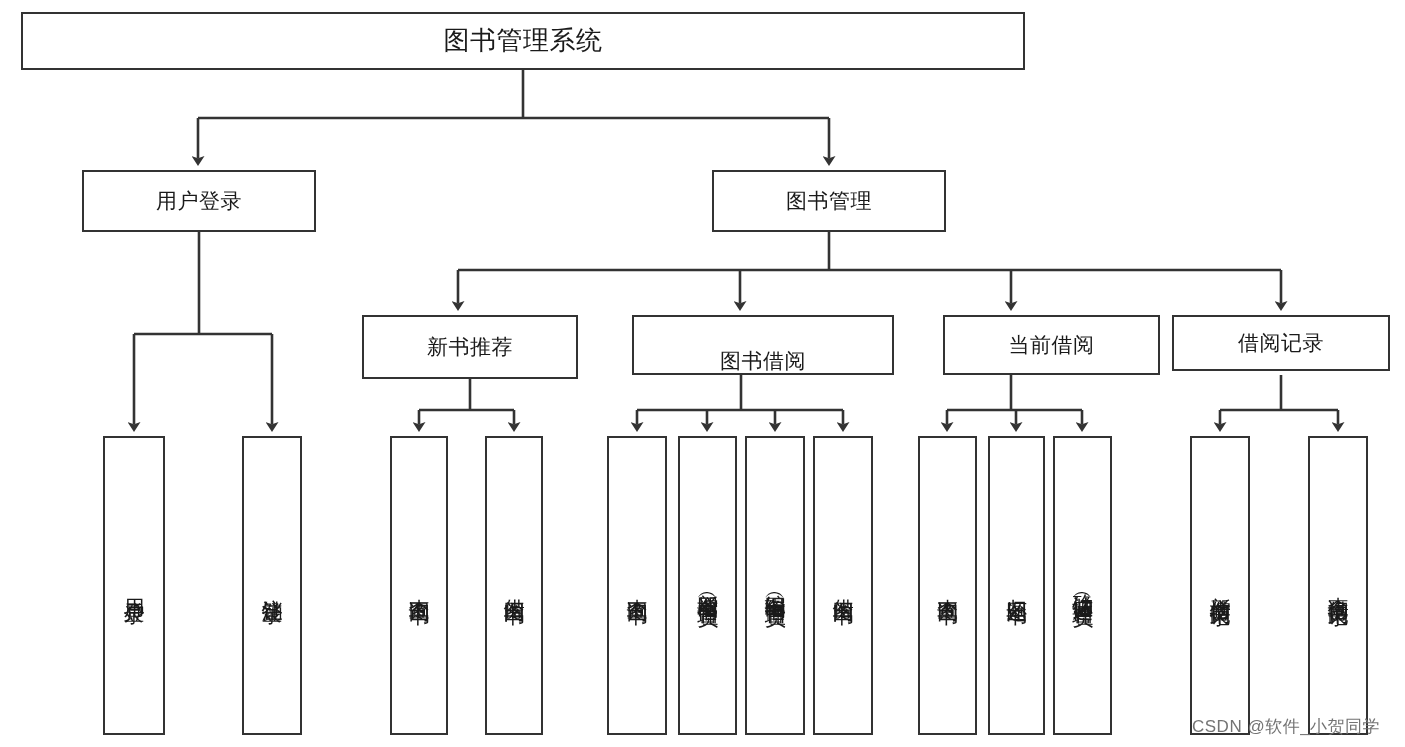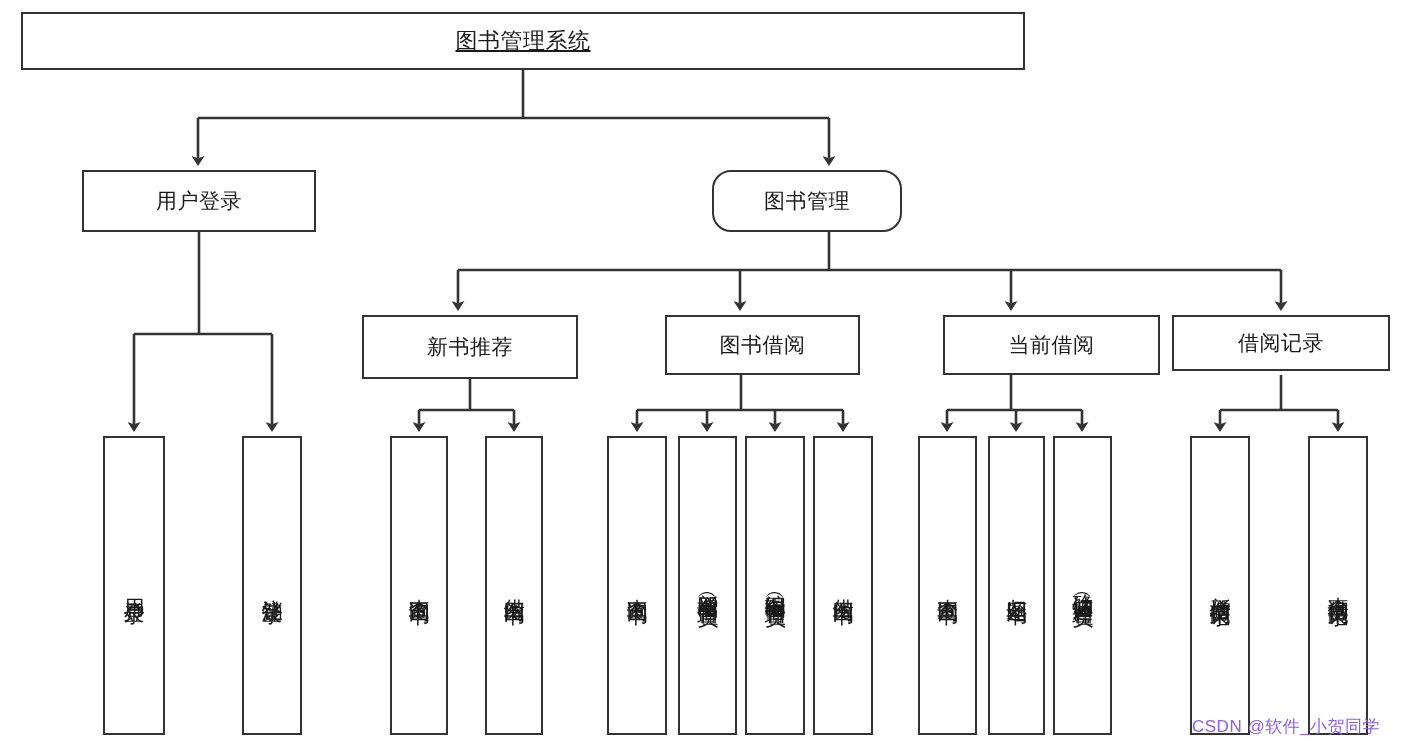--- a/index.html
+++ b/index.html
@@ -35,41 +35,40 @@
     justify-content: center;
     color: #1a1a1a;
     text-align: center;
   }
   .node.h {
     font-size: 21px;
     letter-spacing: 0.5px;
     line-height: 1.2;
   }
   .node.root {
-    font-size: 22px;
-    text-decoration: underline;
+    font-size: 26px;
   }
   .node.v {
     font-size: 21px;
     letter-spacing: 1px;
     align-items: center;
     justify-content: center;
     padding: 4px 0;
   }
   .node.v .vtext {
     writing-mode: vertical-rl;
     text-orientation: upright;
     line-height: 1.06;
     white-space: nowrap;
     letter-spacing: 2px;
   }
   .watermark {
     position: absolute;
     font-size: 17px;
-    color: #8b5cf6;
+    color: #737373;
     white-space: nowrap;
     letter-spacing: 0.5px;
   }
 </style>
 </head>
 <body>
 
 <div id="canvas">
 
   <svg class="edges" viewBox="0 0 1405 747">
@@ -122,28 +121,28 @@
     </g>
   </svg>
 
   <div class="node h root" style="left:21px; top:12px; width:1004px; height:58px;">
     <span>图书管理系统</span>
   </div>
 
   <div class="node h" style="left:82px; top:170px; width:234px; height:62px;">
     <span>用户登录</span>
   </div>
-  <div class="node h" style="left:712px; top:170px; width:190px; height:62px;border-radius:19px;">
+  <div class="node h" style="left:712px; top:170px; width:234px; height:62px;">
     <span>图书管理</span>
   </div>
 
   <div class="node h" style="left:362px; top:315px; width:216px; height:64px;">
     <span>新书推荐</span>
   </div>
-  <div class="node h" style="left:665px; top:315px; width:195px; height:60px;">
+  <div class="node h" style="left:632px; top:315px; width:262px; height:60px;align-items:flex-end;">
     <span>图书借阅</span>
   </div>
   <div class="node h" style="left:903px; top:315px; width:217px; height:60px;margin-left:40px;">
     <span>当前借阅</span>
   </div>
   <div class="node h" style="left:1172px; top:315px; width:218px; height:56px;">
     <span>借阅记录</span>
   </div>
 
   <div class="node v" style="left:103px; top:436px; width:62px; height:299px;">

